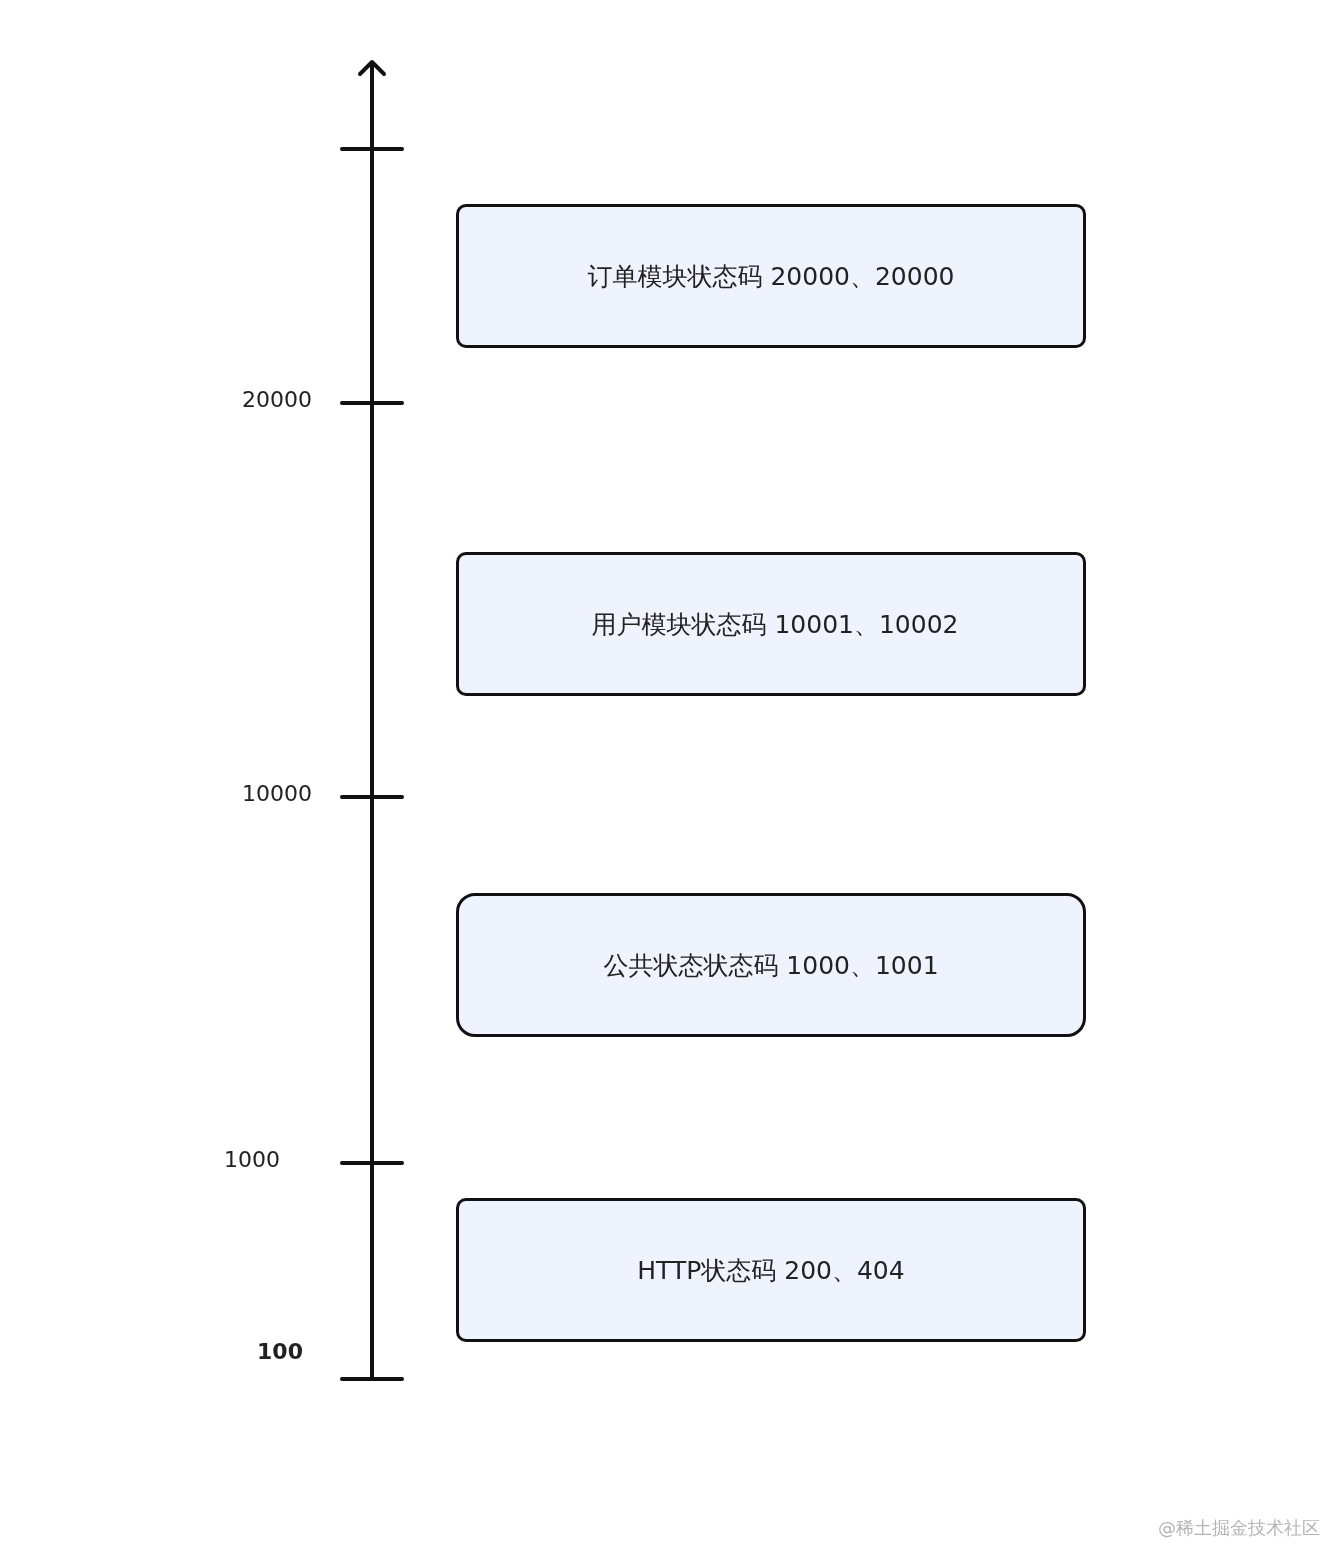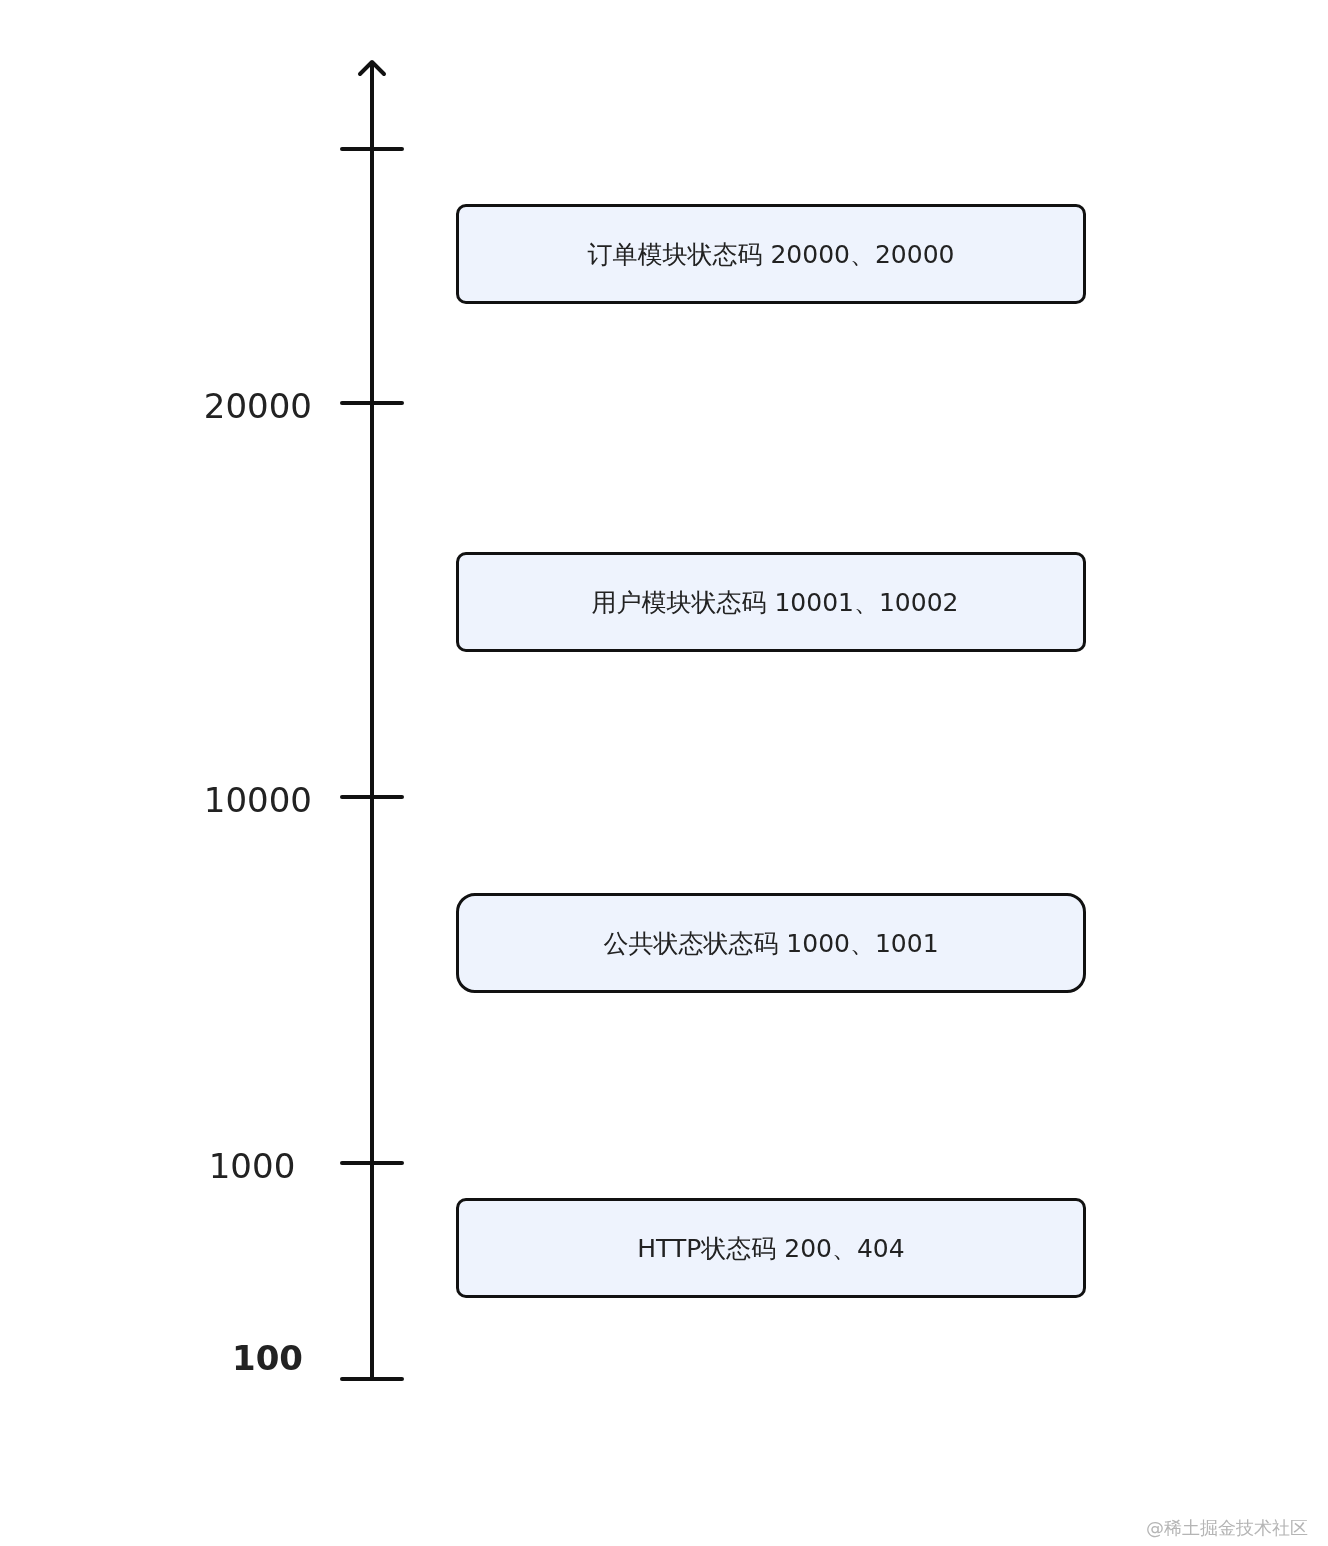--- a/index.html
+++ b/index.html
@@ -1,24 +1,24 @@
 <!DOCTYPE html>
 <html><head>
 <meta charset="utf-8">
 <style>
   html, body { margin: 0; padding: 0; background: #ffffff; }
   body { width: 1328px; height: 1546px; position: relative; overflow: hidden;
          font-family: "DejaVu Sans", "Liberation Sans", sans-serif; }
   .axis { position: absolute; left: 0; top: 0; }
-  .tick-label { position: absolute; font-size: 34px; color: #222222; text-align: right; width: 140px; line-height: 1; }
-  .box { position: absolute; left: 456px; width: 630px; height: 100px; box-sizing: border-box;
+  .tick-label { position: absolute; font-size: 22px; color: #222222; text-align: right; width: 140px; line-height: 1; }
+  .box { position: absolute; left: 456px; width: 630px; height: 144px; box-sizing: border-box;
          border: 3px solid #111111; border-radius: 10px; background: #eef3fd;
          display: flex; align-items: center; justify-content: center; }
   .box-text { font-size: 25px; color: #222222; white-space: nowrap; }
-  .watermark { position: absolute; right: 20px; bottom: 6px; font-size: 18px; color: #b5b5b5; }
+  .watermark { position: absolute; right: 8px; bottom: 6px; font-size: 18px; color: #b5b5b5; }
 </style>
 </head>
 <body>
 
 <svg class="axis" width="1328" height="1546">
   <line x1="372" y1="64" x2="372" y2="1380" stroke="#111" stroke-width="4"></line>
   <polyline points="360,74 372,62 384,74" fill="none" stroke="#111" stroke-width="4" stroke-linecap="round" stroke-linejoin="round"></polyline>
   <line x1="342" y1="149" x2="402" y2="149" stroke="#111" stroke-width="4" stroke-linecap="round"></line>
   <line x1="342" y1="403" x2="402" y2="403" stroke="#111" stroke-width="4" stroke-linecap="round"></line>
   <line x1="342" y1="797" x2="402" y2="797" stroke="#111" stroke-width="4" stroke-linecap="round"></line>

